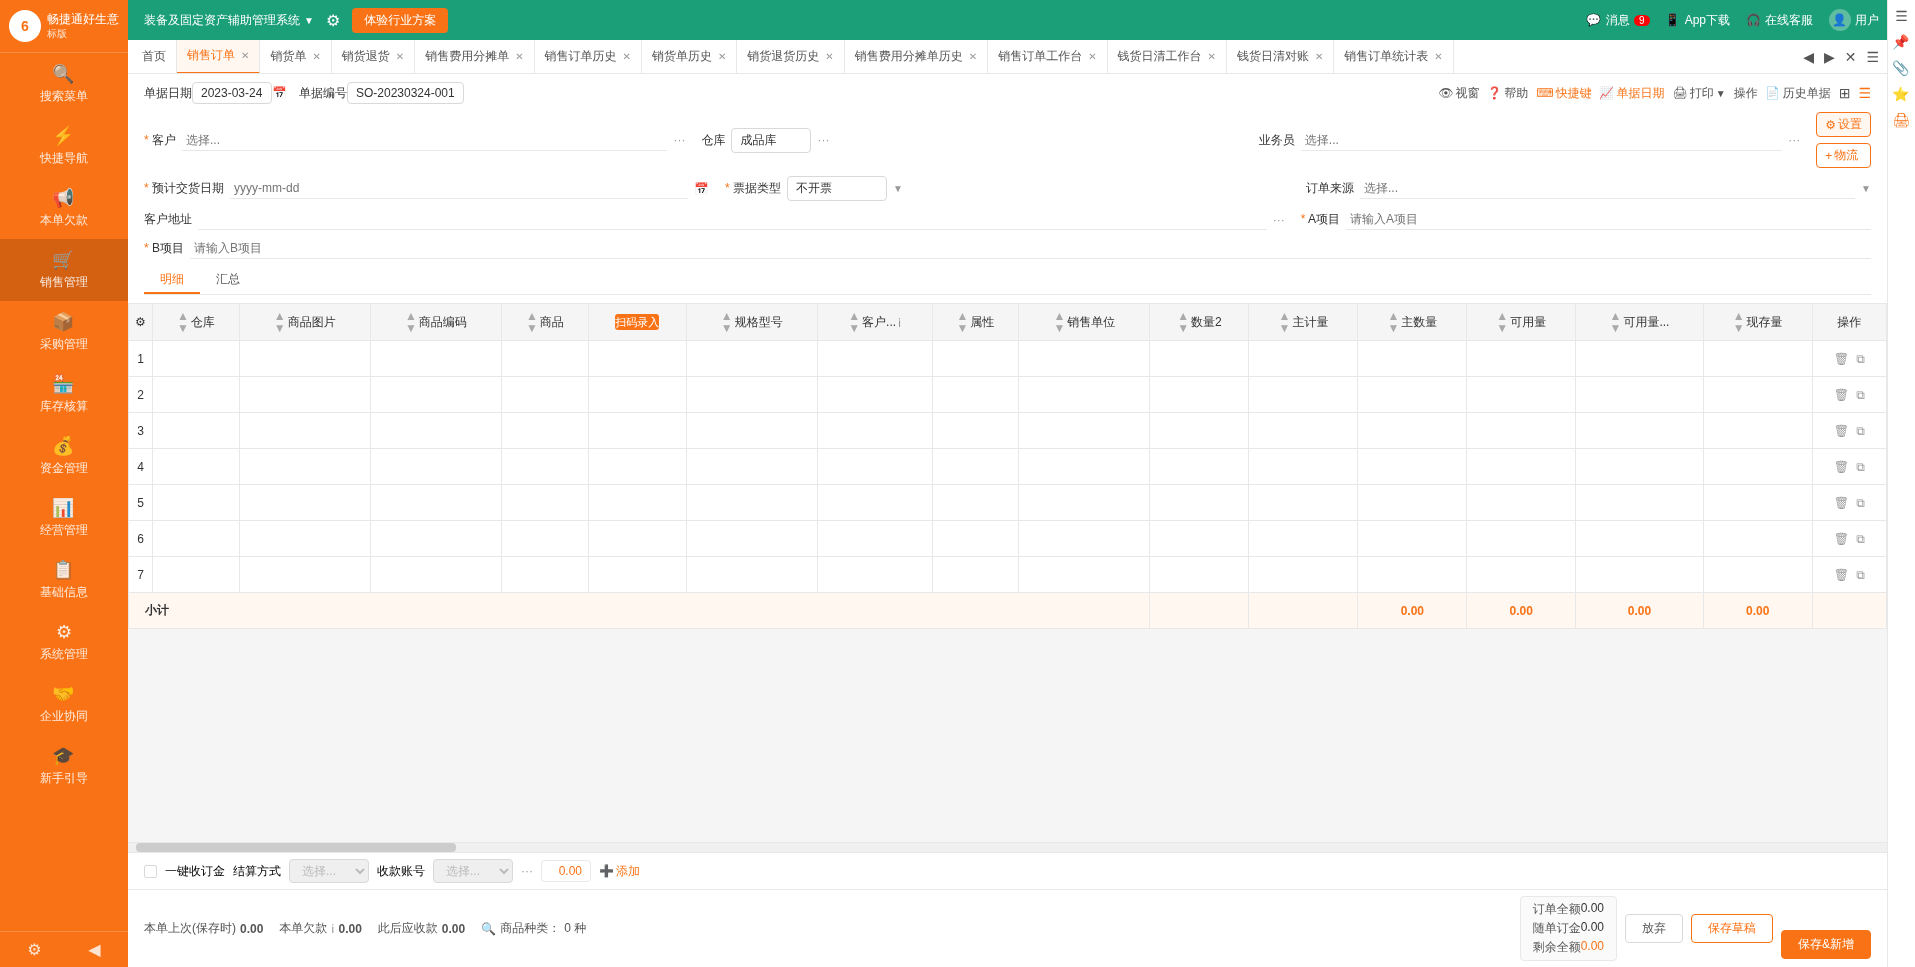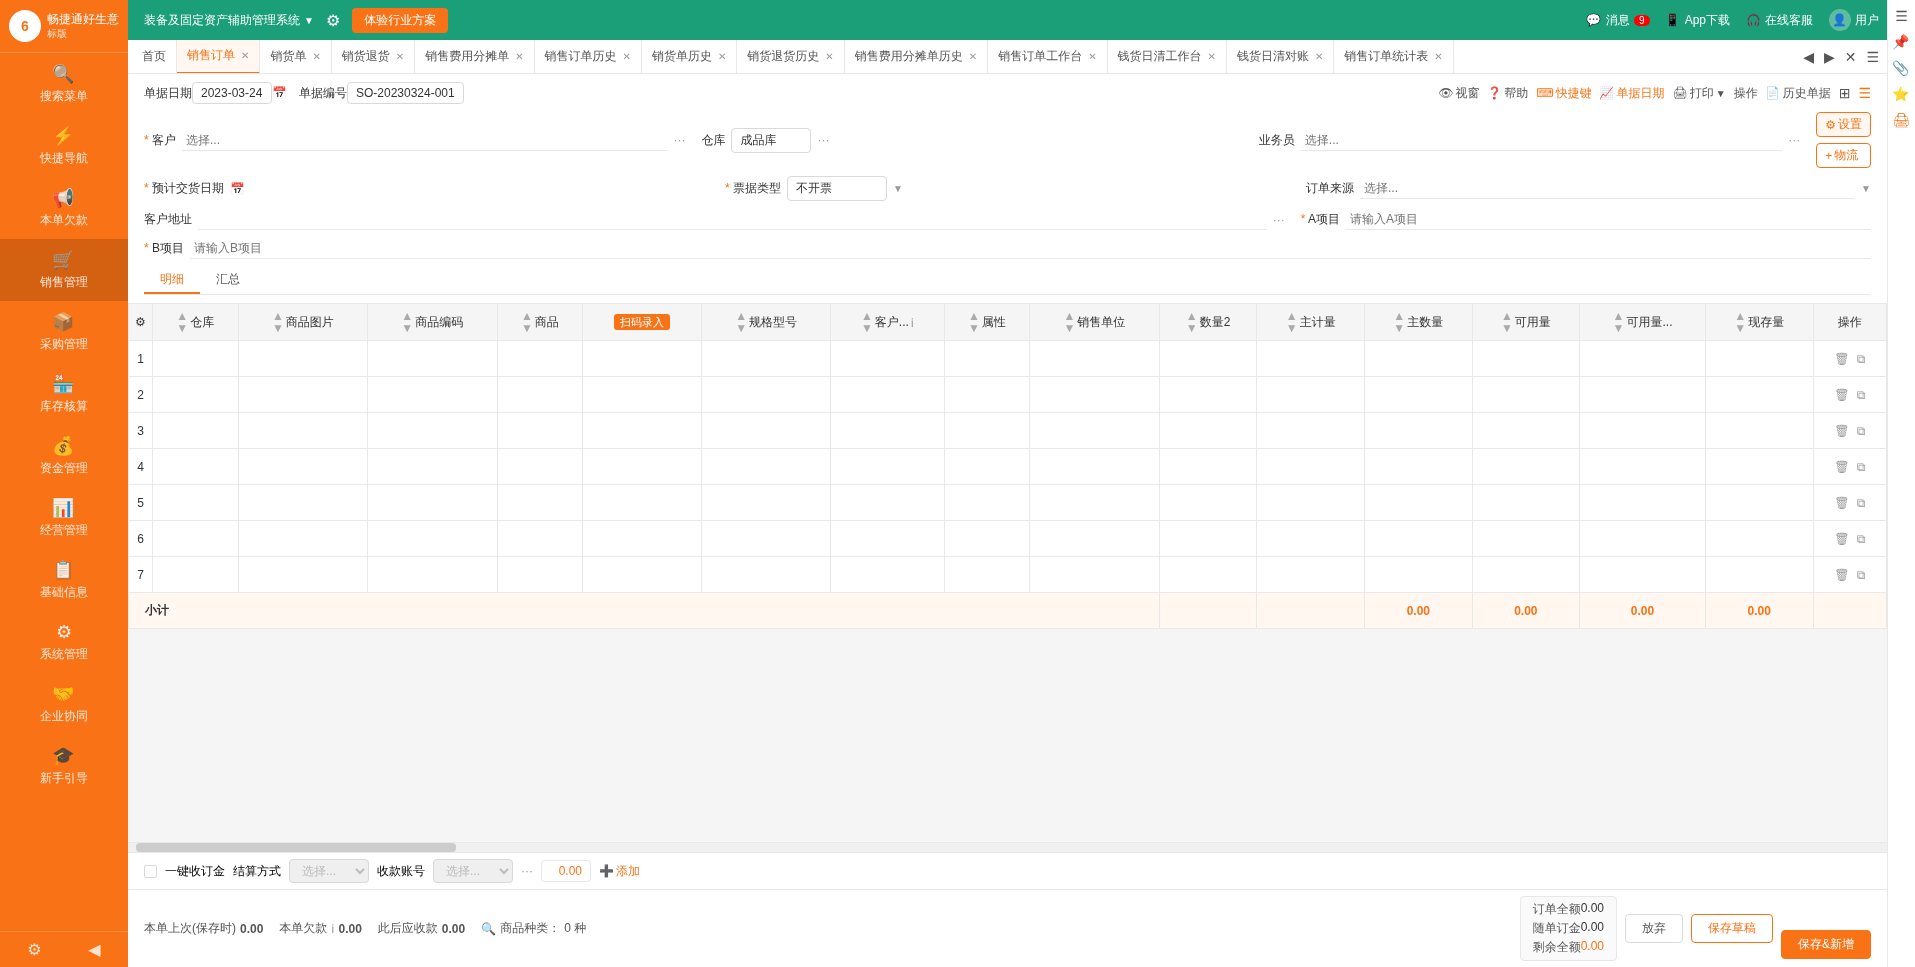--- a/index.html
+++ b/index.html
@@ -264,21 +264,21 @@
       text-align: center;
       height: 36px;
       color: #333;
     }
     .row-num { color: #999; width: 24px; }
     .scan-btn {
       background: #f97316;
       color: white;
       border: none;
       border-radius: 3px;
-      padding: 2px 6px;
+      padding: 2px 0;
       font-size: 11px;
       cursor: pointer;
     }
 
     
     .scroll-area {
       height: 10px;
       background: #f0f0f0;
       border-top: 1px solid #e8e8e8;
     }
@@ -655,20 +655,21 @@
           <button class="add-row-btn">
             <span>+</span>
             <span>物流</span>
           </button>
         </div>
       </div>
 
       <div class="form-row">
         <div class="form-col">
           <span class="field-label required">预计交货日期</span>
+          <input class="input-full placeholder" placeholder="yyyy-mm-dd" style="flex: 1 1 0%; border-top: none; border-right: none; border-left: none; border-image: initial; border-bottom: 1px solid rgb(232, 232, 232); padding: 3px 4px; font-size: 12px; color: rgb(187, 187, 187); outline: none;">
           <span style="cursor:pointer;color:#999;">📅</span>
         </div>
         <div class="form-col">
           <span class="field-label required">票据类型</span>
           <span class="field-input" style="min-width:100px;">不开票</span>
           <span style="cursor:pointer;color:#999;font-size:10px;">▼</span>
         </div>
         <div class="form-col">
           <span class="field-label">订单来源</span>
           <input class="input-full placeholder" placeholder="选择..." style="flex: 1 1 0%; border-top: none; border-right: none; border-left: none; border-image: initial; border-bottom: 1px solid rgb(232, 232, 232); padding: 3px 4px; font-size: 12px; color: rgb(187, 187, 187); outline: none;">

